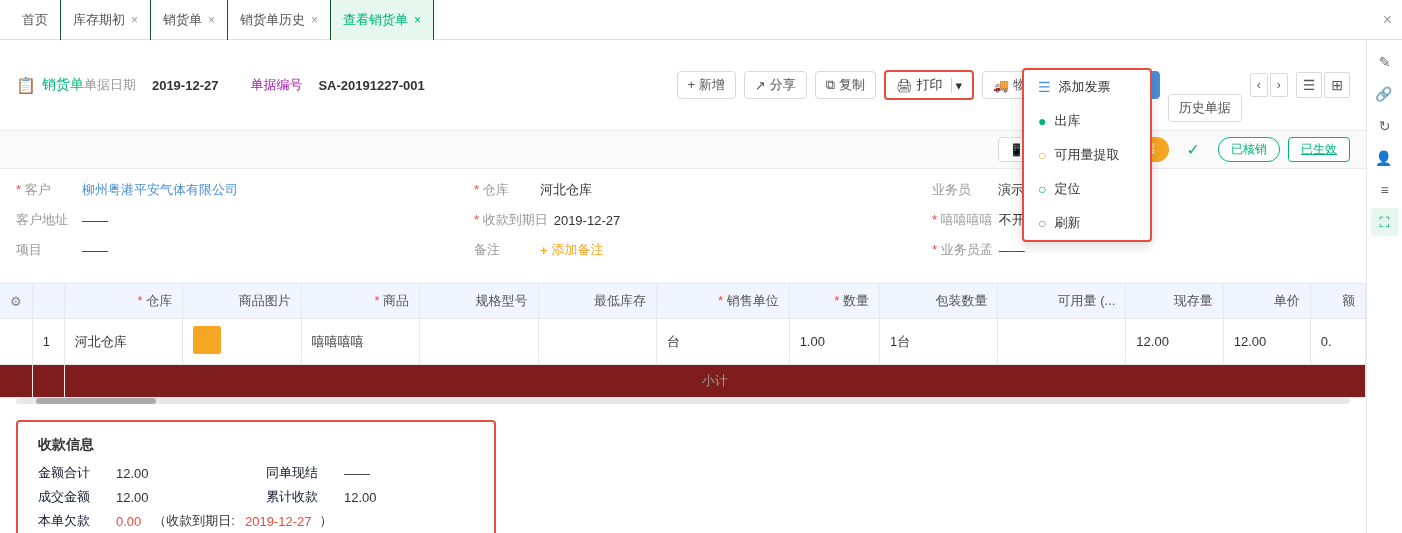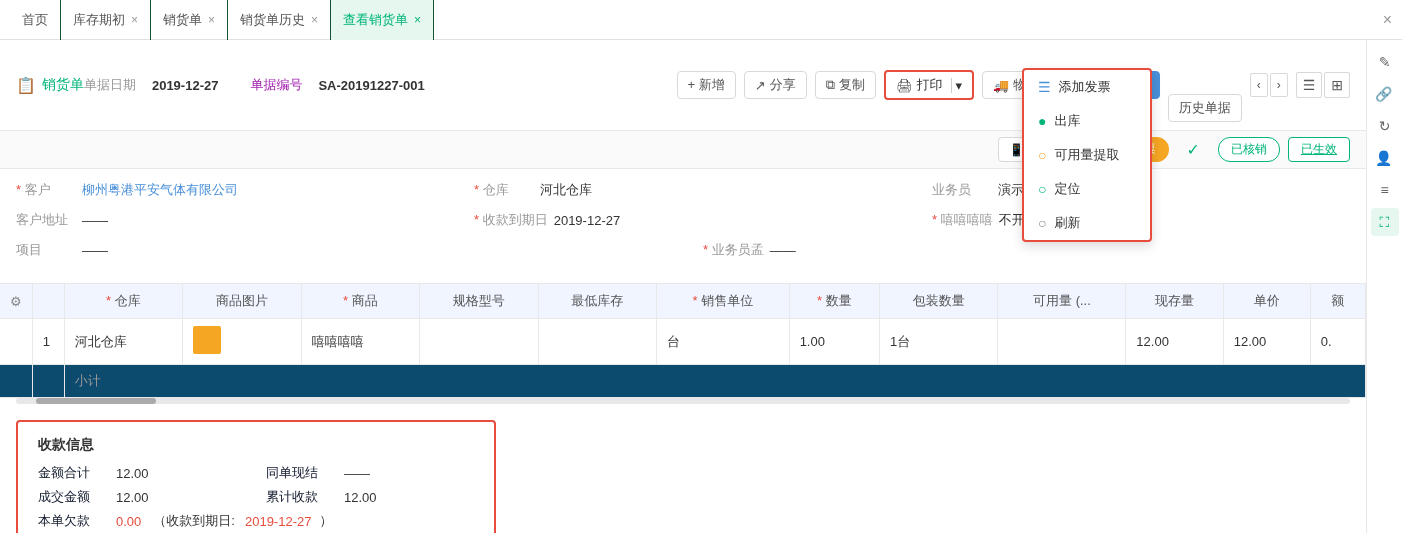--- a/index.html
+++ b/index.html
@@ -68,25 +68,25 @@
     .form-label.required::before { content: '* '; color: #e74c3c; }
     .form-value { color: #333; font-size: 13px; margin-left: 6px; }
     .form-value.link { color: #4a90d9; cursor: pointer; }
     .form-value.add-note { color: #f5a623; cursor: pointer; display: flex; align-items: center; gap: 4px; }
 
     
     .table-container { border-top: 1px solid #e8e8e8; overflow-x: auto; }
     table { width: 100%; border-collapse: collapse; font-size: 13px; }
     thead tr { background: #f0f5ff; }
     thead th {
-      padding: 8px 10px; text-align: center; border-right: 1px solid #e8e8e8;
+      padding: 8px 10px; text-align: right; border-right: 1px solid #e8e8e8;
       border-bottom: 1px solid #e8e8e8; color: #555; font-weight: 500; white-space: nowrap;
     }
     tbody tr { background: #fff; }
-    tbody tr.subtotal-row { background: #0c4a6e; }
+    tbody tr.subtotal-row { background: #7f1d1d; text-align: center; }
     tbody td { padding: 7px 10px; border-right: 1px solid #e8e8e8; border-bottom: 1px solid #e8e8e8; white-space: nowrap; }
     .settings-col { width: 32px; text-align: center; cursor: pointer; color: #888; }
 
     
     .product-thumb {
       width: 28px; height: 28px; background: #f5a623;
       display: inline-flex; align-items: center; justify-content: center;
       border-radius: 2px; color: #fff; font-size: 10px;
     }
 
@@ -261,20 +261,27 @@
       </div>
       <div class="form-field" style="flex:1;margin-left:40px;">
         <span class="form-label required">嘻嘻嘻嘻</span>
         <span class="form-value">不开票</span>
       </div>
     </div>
     <div class="form-row">
       <div class="form-field">
         <span class="form-label">项目</span>
         <span class="form-value">——</span>
+      </div>
+      <div class="form-field" style="flex:1;margin-left:40px;">
+        <span class="form-label">备注</span>
+        <span class="form-value add-note">
+          <span style="color:#f5a623;font-weight:bold;">+</span>
+          <span>添加备注</span>
+        </span>
       </div>
       <div class="form-field" style="flex:1;margin-left:40px;">
         <span class="form-label required">业务员孟</span>
         <span class="form-value">——</span>
       </div>
     </div>
   </div>
 
   
   <div class="table-container">

